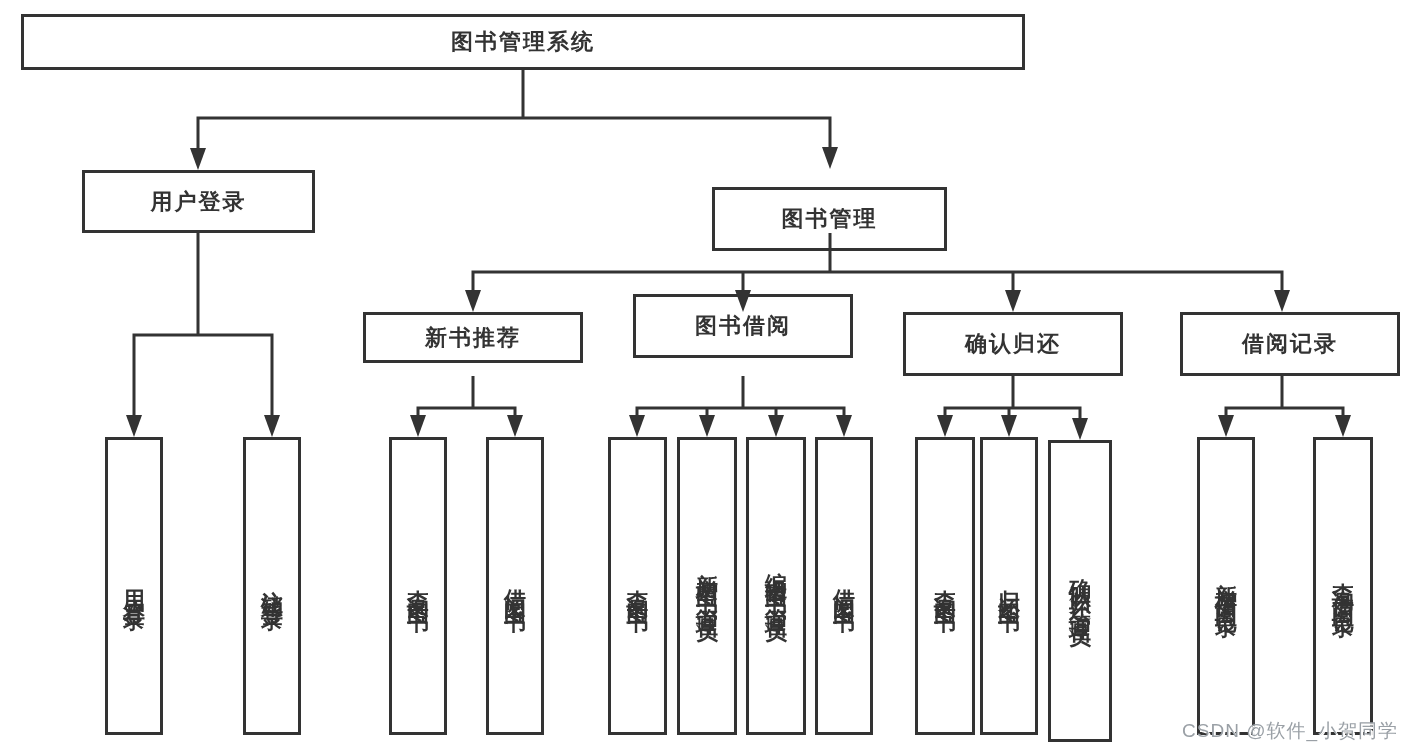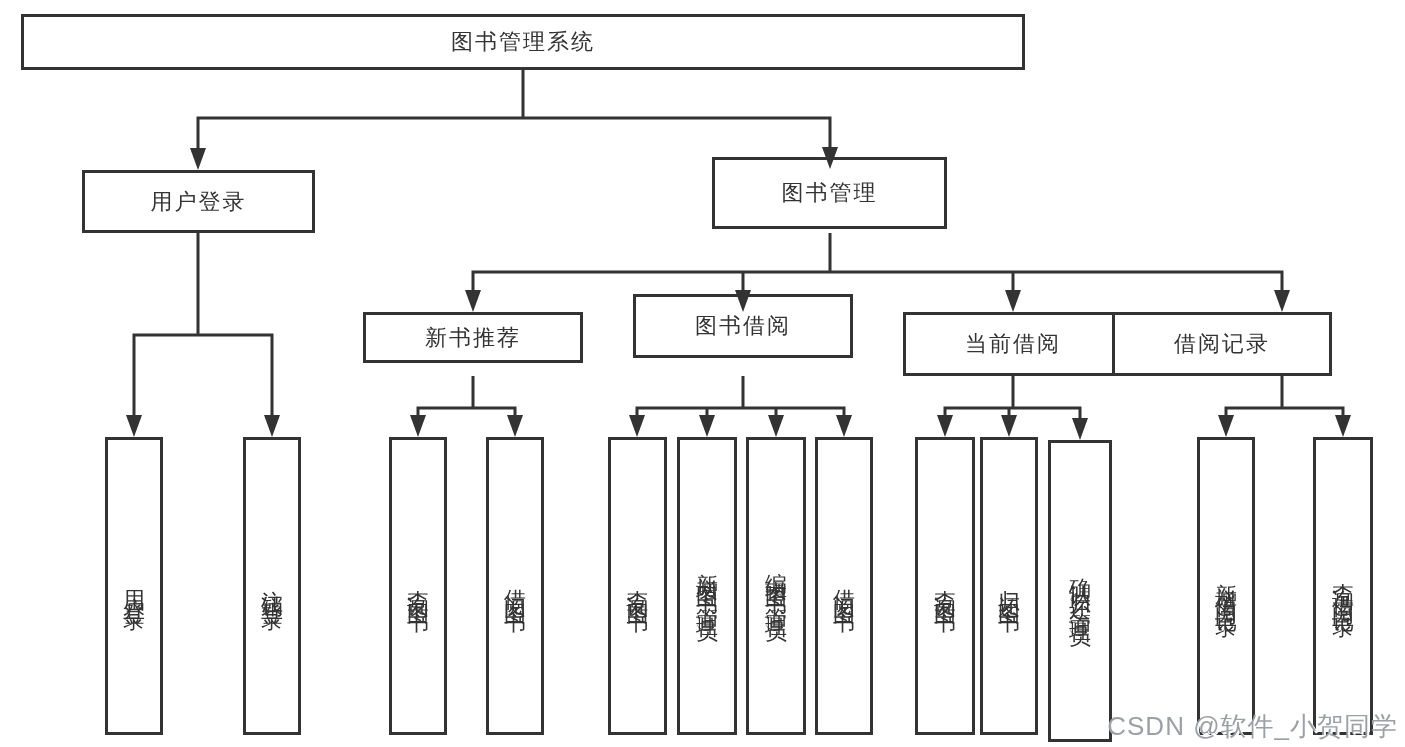--- a/index.html
+++ b/index.html
@@ -4,33 +4,33 @@
 <style>
   html,body{margin:0;padding:0;background:#fff;}
   .stage{
     position:relative;width:1405px;height:747px;background:#fff;overflow:hidden;
     font-family:"Liberation Sans",sans-serif;color:var(--c-text,#333333);
   }
   .node{
     position:absolute;box-sizing:border-box;background:#fff;
     border:3px solid var(--c-line,#333333);
     display:grid;place-items:center;
-    font-size:22px;font-weight:400;color:var(--c-text,#333333);
+    font-size:22px;font-weight:700;color:var(--c-text,#333333);
   }
   .hnode .lbl{letter-spacing:2px;white-space:nowrap;}
   .vnode .lbl{
     writing-mode:vertical-rl;text-orientation:mixed;
     letter-spacing:7px;line-height:1;white-space:nowrap;
   }
   svg.wires{position:absolute;left:0;top:0;pointer-events:none;z-index:3;}
   .ln{fill:none;stroke:var(--c-line,#333333);stroke-width:3;}
   .ah{fill:var(--c-line,#333333);stroke:none;}
   .watermark{
     position:absolute;right:7px;bottom:3px;z-index:6;
-    font-size:26px;letter-spacing:1px;white-space:nowrap;
+    font-size:19px;letter-spacing:1px;white-space:nowrap;
     color:var(--c-wm,#9aa0a6);
     text-shadow:1px 1px 0 #ffffff,2px 2px 0 #ffffff;
     text-align:center;
   }
 </style>
 </head>
 <body>
 
 <div class="stage">
 
@@ -84,34 +84,34 @@
     </g>
   </svg>
 
   <div class="node hnode" style="left:21px;top:14px;width:1004px;height:56px">
     <span class="lbl">图书管理系统</span>
   </div>
 
   <div class="node hnode" style="left:82px;top:170px;width:233px;height:63px">
     <span class="lbl">用户登录</span>
   </div>
-  <div class="node hnode" style="left:712px;top:157px;width:235px;height:72px">
+  <div class="node hnode" style="left:712px;top:187px;width:235px;height:64px">
     <span class="lbl">图书管理</span>
   </div>
 
   <div class="node hnode" style="left:363px;top:312px;width:220px;height:51px">
     <span class="lbl">新书推荐</span>
   </div>
   <div class="node hnode" style="left:633px;top:294px;width:220px;height:64px">
     <span class="lbl">图书借阅</span>
   </div>
   <div class="node hnode" style="left:903px;top:312px;width:220px;height:64px">
-    <span class="lbl">当前借阅</span>
+    <span class="lbl">确认归还</span>
   </div>
-  <div class="node hnode" style="left:1112px;top:312px;width:220px;height:64px">
+  <div class="node hnode" style="left:1180px;top:312px;width:220px;height:64px">
     <span class="lbl">借阅记录</span>
   </div>
 
   <div class="node vnode" style="left:105px;top:437px;width:58px;height:298px">
     <span class="lbl">用户登录</span>
   </div>
   <div class="node vnode" style="left:243px;top:437px;width:58px;height:298px">
     <span class="lbl">注销登录</span>
   </div>
 

